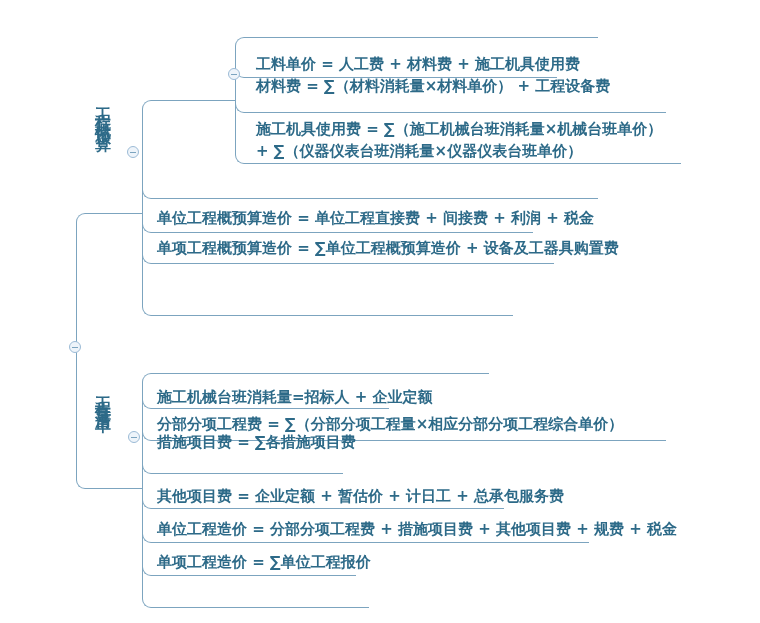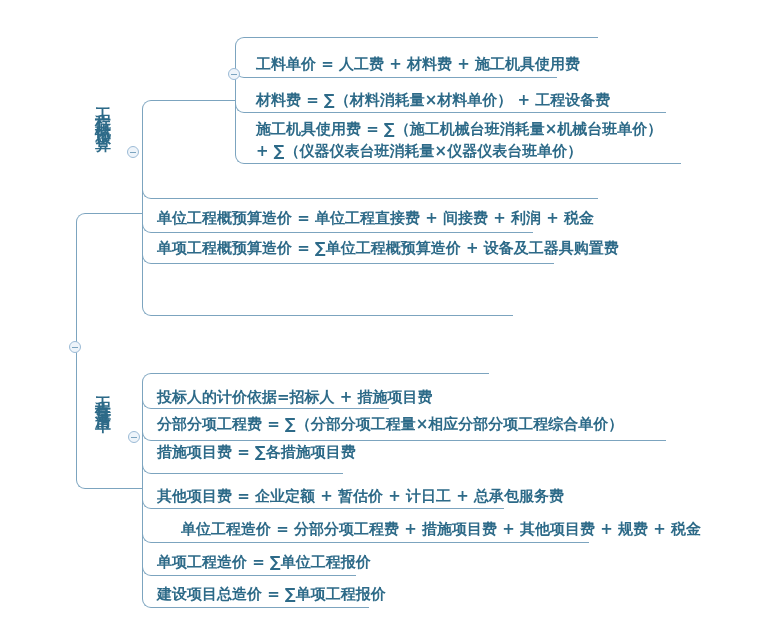--- a/index.html
+++ b/index.html
@@ -69,21 +69,21 @@
       <i></i>
     </div>
 
   <div class="vline" style="left:235px;top:47px;height:107px;"></div>
   <div class="corner-t" style="left:235px;top:37px;width:362px;"></div>
   <div class="corner-b" style="left:235px;top:68px;width:321px;"></div>
   <div class="corner-b" style="left:235px;top:103px;width:430px;"></div>
   <div class="corner-b" style="left:235px;top:154px;width:445px;"></div>
 
   <div class="topic" style="left:256px;top:18px;margin-top:36px;">工料单价 = 人工费 + 材料费 + 施工机具使用费</div>
-  <div class="topic" style="left:256px;top:90px;">材料费 = ∑（材料消耗量×材料单价） + 工程设备费</div>
+  <div class="topic" style="left:256px;top:76px;">材料费 = ∑（材料消耗量×材料单价） + 工程设备费</div>
   <div class="topic multi" style="left:256px;top:118px;">施工机具使用费 = ∑（施工机械台班消耗量×机械台班单价）
 + ∑（仪器仪表台班消耗量×仪器仪表台班单价）</div>
 
   <div class="topic" style="left:157px;top:208px;">单位工程概预算造价 = 单位工程直接费 + 间接费 + 利润 + 税金</div>
   <div class="topic" style="left:157px;top:238px;">单项工程概预算造价 = ∑单位工程概预算造价 + 设备及工器具购置费</div>
 
   <div class="vlabel tight" style="left:92px;top:384px;">工程量清单</div>
   <div class="badge" style="left:128px;top:431px;">
       <i></i>
     </div>
@@ -91,21 +91,20 @@
   <div class="vline" style="left:142px;top:383px;height:215px;"></div>
   <div class="corner-t" style="left:142px;top:373px;width:346px;"></div>
   <div class="corner-b" style="left:142px;top:399px;width:246px;"></div>
   <div class="corner-b" style="left:142px;top:431px;width:523px;"></div>
   <div class="corner-b" style="left:142px;top:464px;width:200px;"></div>
   <div class="corner-b" style="left:142px;top:499px;width:361px;"></div>
   <div class="corner-b" style="left:142px;top:533px;width:446px;"></div>
   <div class="corner-b" style="left:142px;top:566px;width:213px;"></div>
   <div class="corner-b" style="left:142px;top:598px;width:226px;"></div>
 
-  <div class="topic" style="left:157px;top:387px;">投标人的计价依据=招标人 + 措施项目费</div>
+  <div class="topic" style="left:157px;top:387px;">施工机械台班消耗量=招标人 + 企业定额</div>
   <div class="topic" style="left:157px;top:414px;">分部分项工程费 = ∑（分部分项工程量×相应分部分项工程综合单价）</div>
-  <div class="topic" style="left:157px;top:442px;">措施项目费 = ∑各措施项目费</div>
+  <div class="topic" style="left:157px;top:432px;">措施项目费 = ∑各措施项目费</div>
   <div class="topic" style="left:157px;top:486px;">其他项目费 = 企业定额 + 暂估价 + 计日工 + 总承包服务费</div>
-  <div class="topic" style="left:157px;top:519px;margin-left:24px;">单位工程造价 = 分部分项工程费 + 措施项目费 + 其他项目费 + 规费 + 税金</div>
+  <div class="topic" style="left:157px;top:519px;">单位工程造价 = 分部分项工程费 + 措施项目费 + 其他项目费 + 规费 + 税金</div>
   <div class="topic" style="left:157px;top:552px;">单项工程造价 = ∑单位工程报价</div>
-  <div class="topic" style="left:157px;top:584px;">建设项目总造价 = ∑单项工程报价</div>
 
 </div>
 
 </body></html>

